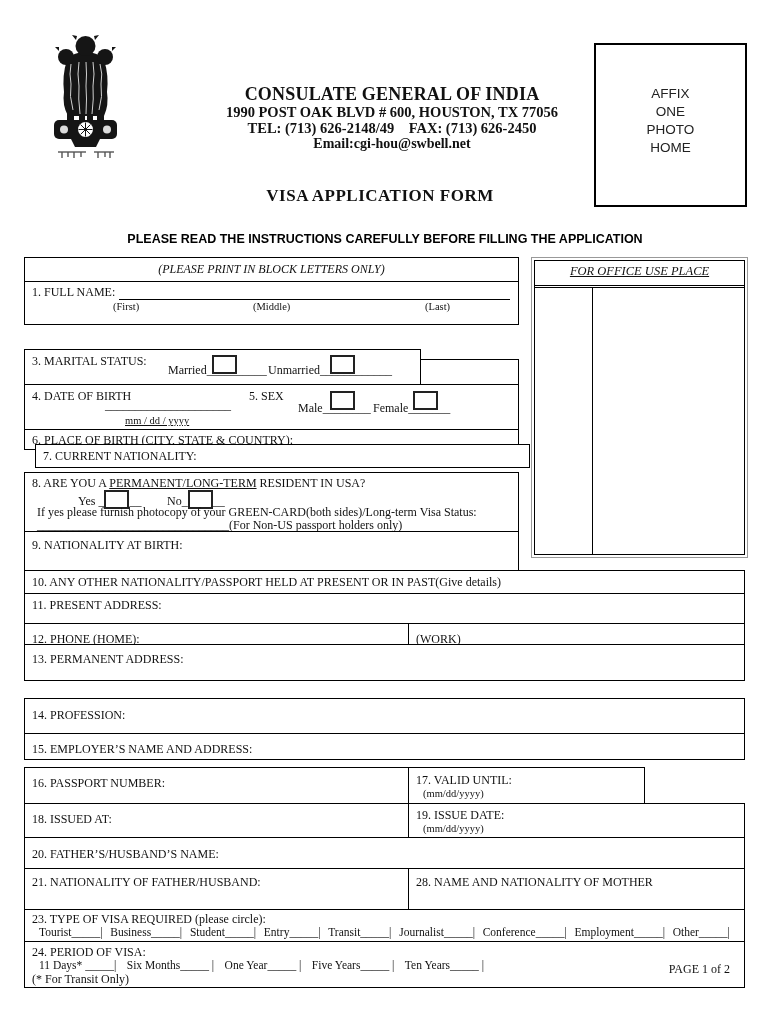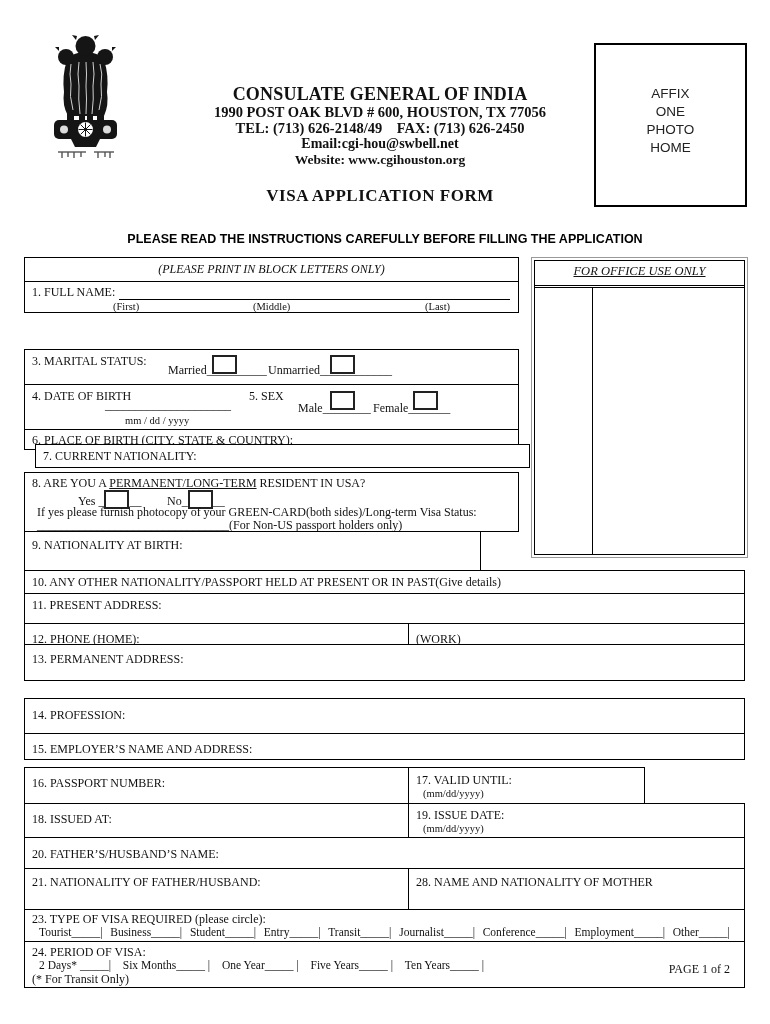--- a/index.html
+++ b/index.html
@@ -1,21 +1,21 @@
 <!DOCTYPE html>
 <html><head>
 <meta charset="utf-8">
 <style>
   html,body{margin:0;padding:0;background:#fff;}
   .page{position:relative;width:770px;height:1024px;background:#ffffff;overflow:hidden;
         font-family:"Liberation Serif",serif;color:#111;}
   .abs{position:absolute;}
   
   .emblem{position:absolute;left:38px;top:30px;width:95px;height:132px;}
-  .hdr{position:absolute;left:140px;top:84px;width:480px;text-align:center;font-weight:bold;}
+  .hdr{position:absolute;left:152px;top:84px;width:480px;text-align:center;font-weight:bold;}
   .hdr .t1{font-size:18px;line-height:20px;letter-spacing:.2px;}
   .hdr .t2{font-size:14.5px;line-height:16px;}
   .hdr .t3{font-size:14.5px;line-height:16px;white-space:pre;}
   .hdr .t4{font-size:14px;line-height:16px;}
   .hdr .t5{font-size:13.5px;line-height:16px;}
   .formtitle{position:absolute;left:140px;top:186px;width:480px;text-align:center;
              font-weight:bold;font-size:17px;letter-spacing:.5px;}
   .photo{position:absolute;left:594px;top:43px;width:153px;height:164px;border:2px solid #000;
          box-sizing:border-box;text-align:center;padding-top:40px;
          font-family:"Liberation Sans",sans-serif;font-size:13.5px;line-height:18px;color:#222;}
@@ -107,76 +107,75 @@
         <line x1="67" y1="122" x2="67" y2="127"></line>
       <line x1="72" y1="122" x2="72" y2="128"></line>
     </g>
   </svg>
 
   <div class="hdr">
     <div class="t1">CONSULATE GENERAL OF INDIA</div>
     <div class="t2">1990 POST OAK BLVD # 600, HOUSTON, TX 77056</div>
     <div class="t3">TEL: (713) 626-2148/49    FAX: (713) 626-2450</div>
     <div class="t4">Email:cgi-hou@swbell.net</div>
-    <div class="t5">Website: www.cgihouston.org</div>
   </div>
   <div class="formtitle">VISA APPLICATION FORM</div>
 
   <div class="photo">
     <div>AFFIX</div>
     <div>ONE</div>
     <div>PHOTO</div>
     <div>HOME</div>
   </div>
 
   <div class="instruction">PLEASE READ THE INSTRUCTIONS CAREFULLY BEFORE FILLING THE APPLICATION</div>
 
   <div class="office">
     <div class="office-inner">
       <div class="office-head">
-        <span>FOR OFFICE USE ONLY</span>
+        <span>FOR OFFICE USE PLACE</span>
       </div>
       <div class="office-div"></div>
     </div>
   </div>
 
   <div class="row note-row" style="top:257px;height:25px;width:495px;">
     <span>(PLEASE PRINT IN BLOCK LETTERS ONLY)</span>
   </div>
 
-  <div class="row" style="top:281px;height:32px;width:495px;">
+  <div class="row" style="top:281px;height:44px;width:495px;">
     <div class="flexline">
       <span>1. FULL NAME:</span>
       <span class="fill-line"></span>
     </div>
     <span class="abs small" style="left:88px;top:19px;">(First)</span>
     <span class="abs small" style="left:228px;top:19px;">(Middle)</span>
     <span class="abs small" style="left:400px;top:19px;">(Last)</span>
   </div>
 
   <div class="row" style="top:315px;height:35px;width:495px;margin-top:44px;">
     <span class="lbl">2. LAST NAME AT BIRTH (IF DIFFERENT):</span>
   </div>
 
-  <div class="row" style="top:349px;height:36px;width:495px;">
+  <div class="row" style="top:349px;height:36px;width:397px;">
     <span class="lbl">3. MARITAL STATUS:</span>
     <span class="grp" style="left:143px;top:13px;">
       <span>Married__________</span>
       <span class="cbox over" style="left:44px;top:-8px;"></span>
     </span>
     <span class="grp" style="left:243px;top:13px;">
       <span>Unmarried____________</span>
       <span class="cbox over" style="left:62px;top:-8px;"></span>
     </span>
   </div>
 
   <div class="row" style="top:384px;height:46px;width:495px;">
     <span class="abs" style="left:7px;top:4px;">4. DATE OF BIRTH</span>
     <span class="abs" style="left:80px;top:13px;">_____________________</span>
-    <span class="abs small" style="left:100px;top:30px;">mm / dd / yyyy</span>
+    <span class="abs small" style="left:100px;top:30px;text-decoration:underline;">mm / dd / yyyy</span>
     <span class="abs" style="left:224px;top:4px;">5. SEX</span>
     <span class="grp" style="left:273px;top:16px;">
       <span>Male________</span>
       <span class="cbox over" style="left:32px;top:-10px;"></span>
     </span>
     <span class="grp" style="left:348px;top:16px;">
       <span>Female_______</span>
       <span class="cbox over" style="left:40px;top:-10px;"></span>
     </span>
   </div>
@@ -196,21 +195,21 @@
     <span class="abs" style="left:53px;top:17px;">
       <span>Yes _</span><span class="cbox"></span><span>__</span>
     </span>
     <span class="abs" style="left:142px;top:17px;">
       <span>No_</span><span class="cbox"></span><span>__</span>
     </span>
     <span class="abs" style="left:12px;top:32px;">If yes please furnish photocopy of your GREEN-CARD(both sides)/Long-term Visa Status:</span>
     <span class="abs" style="left:12px;top:45px;">________________________________(For Non-US passport holders only)</span>
   </div>
 
-  <div class="row" style="top:531px;height:40px;width:457px;">
+  <div class="row" style="top:531px;height:40px;width:495px;">
     <span class="lbl" style="top:6px;">9. NATIONALITY AT BIRTH:</span>
   </div>
 
   <div class="row" style="top:570px;height:24px;width:721px;">
     <span class="lbl" style="top:4px;">10. ANY OTHER NATIONALITY/PASSPORT HELD AT PRESENT OR IN PAST(Give details)</span>
   </div>
 
   <div class="row" style="top:593px;height:31px;width:721px;">
     <span class="lbl">11. PRESENT ADDRESS:</span>
   </div>
@@ -280,21 +279,21 @@
       <span>Journalist_____|</span>
       <span>Conference_____|</span>
       <span>Employment_____|</span>
       <span>Other_____|</span>
     </div>
   </div>
 
   <div class="row" style="top:941px;height:47px;width:721px;">
     <span class="lbl" style="top:3px;">24. PERIOD OF VISA:</span>
     <div class="optline" style="top:17px;left:14px;right:260px;">
-      <span>2 Days* _____|</span>
+      <span>11 Days* _____|</span>
       <span>Six Months_____ |</span>
       <span>One Year_____ |</span>
       <span>Five Years_____ |</span>
       <span>Ten Years_____ |</span>
     </div>
     <span class="abs" style="left:7px;top:30px;">(* For Transit Only)</span>
     <span class="abs" style="right:14px;top:20px;">PAGE 1 of 2</span>
   </div>
 
 </div>

